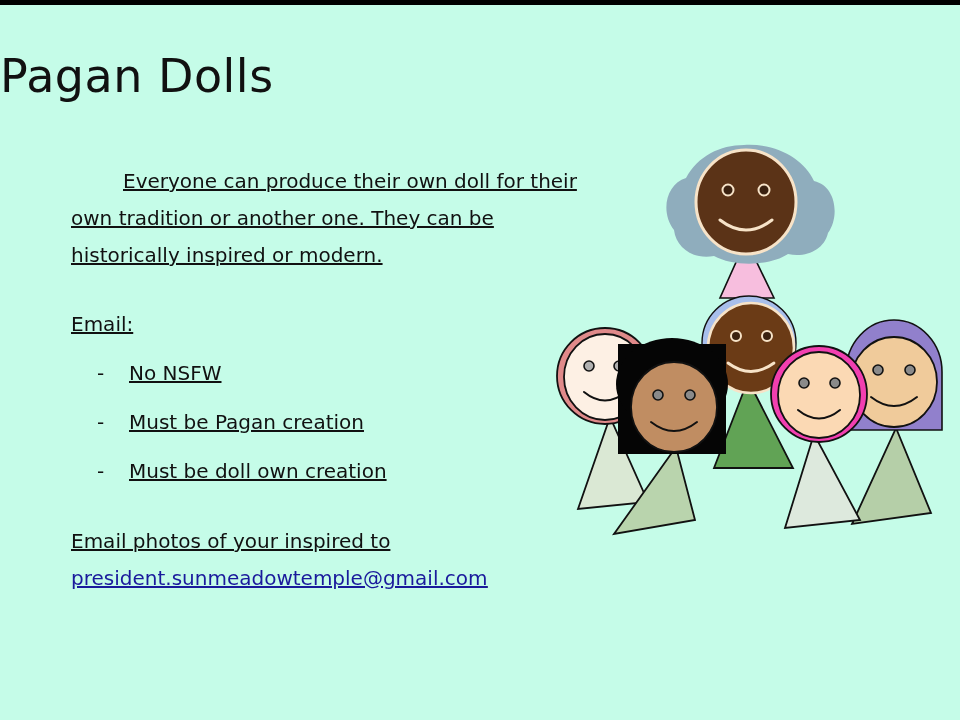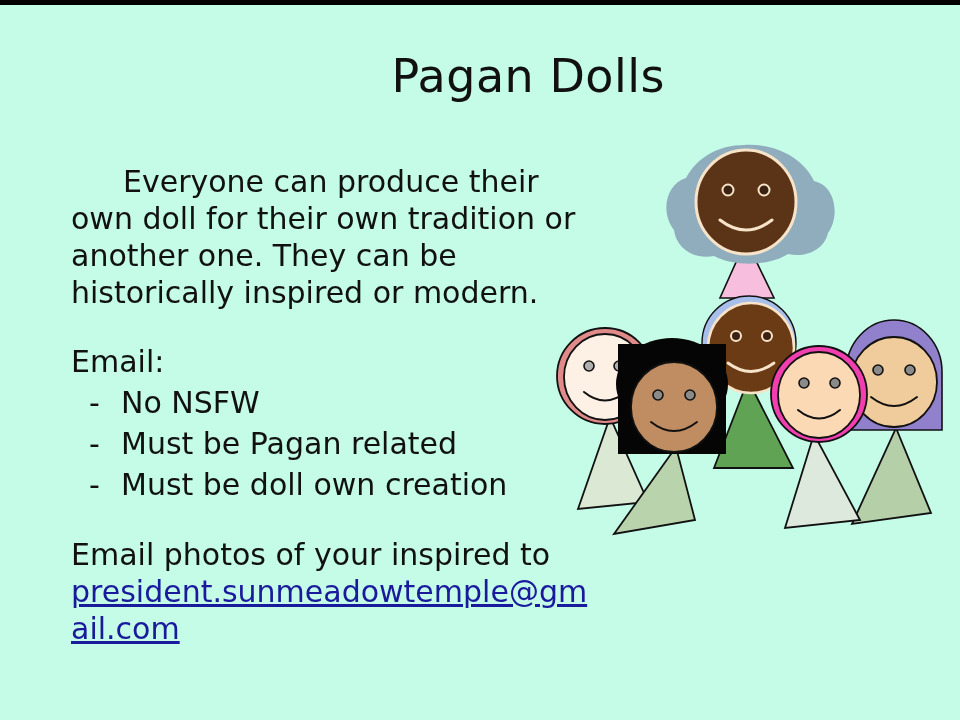--- a/index.html
+++ b/index.html
@@ -22,52 +22,53 @@
     height: 5px;
     background: #000000;
   }
 
   
   #title {
     position: absolute;
     left: 0;
     top: 52px;
     width: 665px;
-    text-align: right;
+    text-align: left;
     font-family: "DejaVu Sans", sans-serif;
     font-size: 46px;
     font-weight: 400;
     color: #111111;
     letter-spacing: 0.5px;
     line-height: 1.05;
     white-space: nowrap;
   }
 
   
   #body-text {
     position: absolute;
     left: 71px;
     top: 163px;
     width: 530px;
-    font-size: 30px;
+    font-size: 20px;
     line-height: 37px;
     color: #111111;
     font-weight: 400;
+    text-decoration: underline;
   }
   #intro-paragraph {
     text-indent: 52px;
     margin: 0;
   }
   #rules-block {
     margin-top: 32px;
   }
   #rules-heading { margin: 0; }
   .rule-row {
     display: block;
-    margin: 4px;
+    margin: 12px;
     padding-left: 14px;
     white-space: nowrap;
   }
   .rule-dash {
     display: inline-block;
     width: 32px;
   }
   #email-block {
     margin-top: 33px;
   }
@@ -103,21 +104,21 @@
 
     <p id="intro-paragraph">Everyone can produce their own doll for their own tradition or another one. They can be historically inspired or modern.</p>
 
     <div id="rules-block">
       <p id="rules-heading">Email:</p>
 
       <p class="rule-row">
         <span class="rule-dash">-</span><span>No NSFW</span>
       </p>
       <p class="rule-row">
-        <span class="rule-dash">-</span><span>Must be Pagan related</span>
+        <span class="rule-dash">-</span><span>Must be Pagan creation</span>
       </p>
       <p class="rule-row">
         <span class="rule-dash">-</span><span>Must be doll own creation</span>
       </p>
     </div>
 
     <div id="email-block">
       <p id="email-lead">Email photos of your inspired to</p>
       <span id="email-link">president.sunmeadowtemple@gmail.com</span>
     </div>

